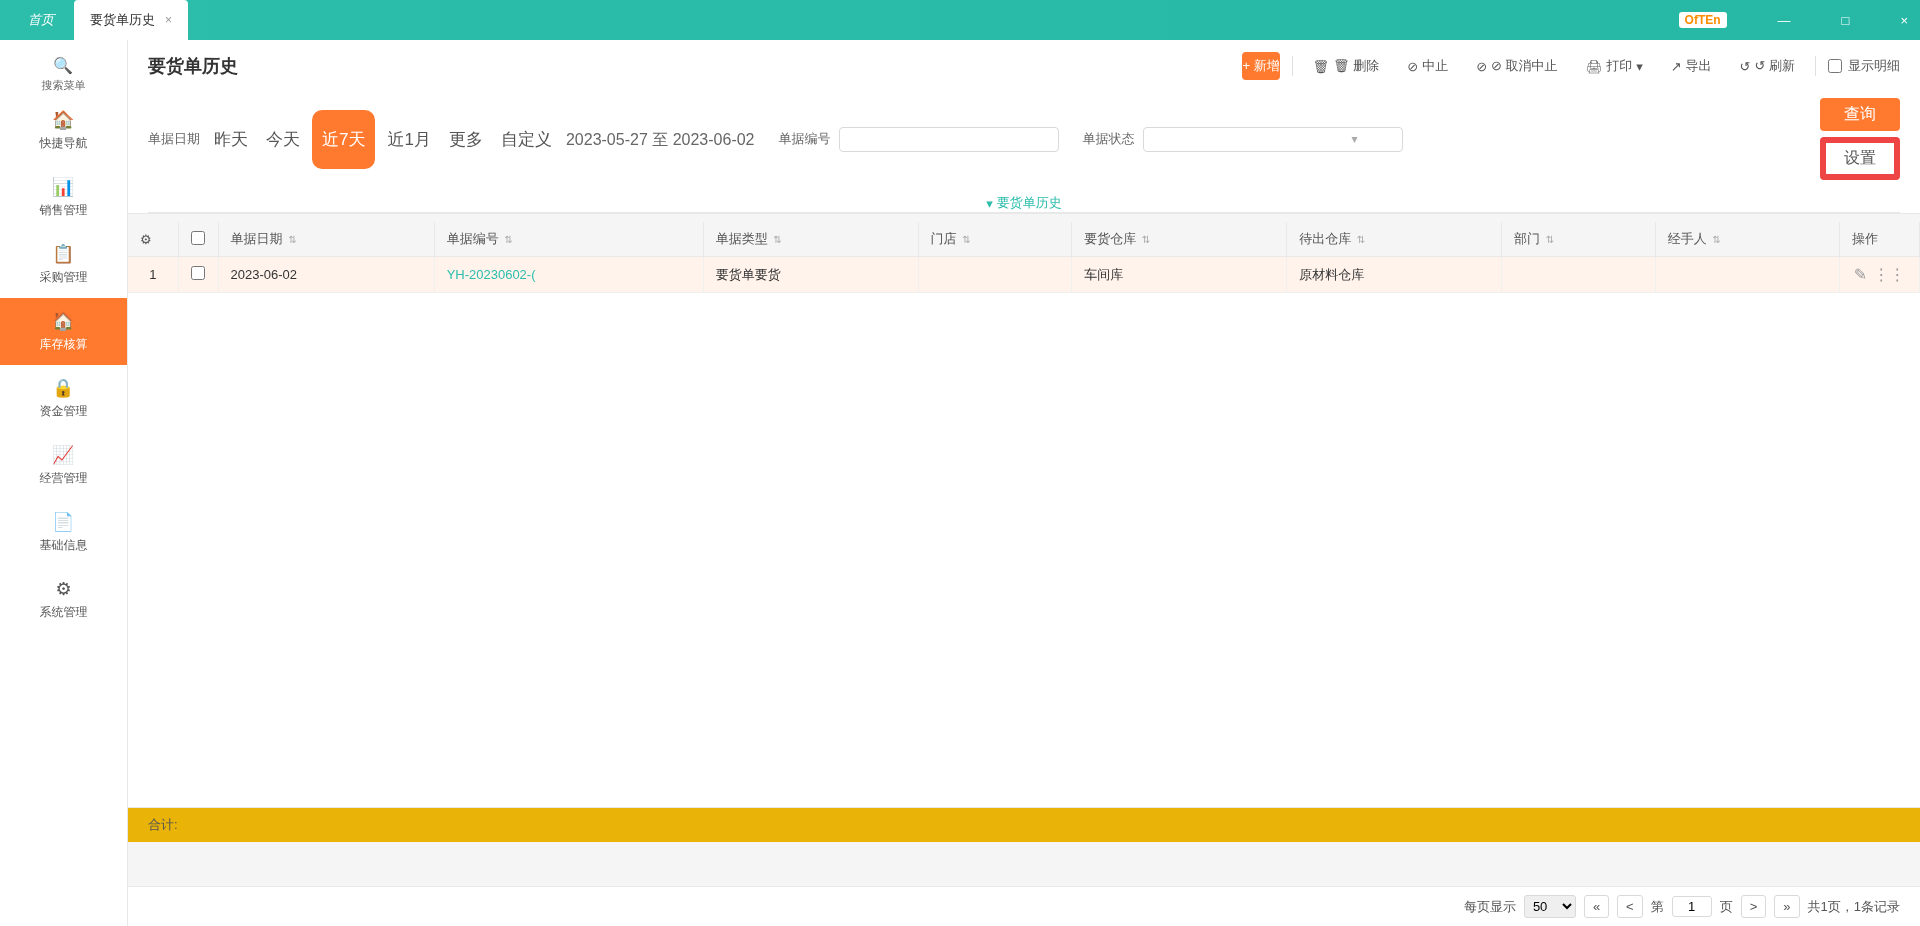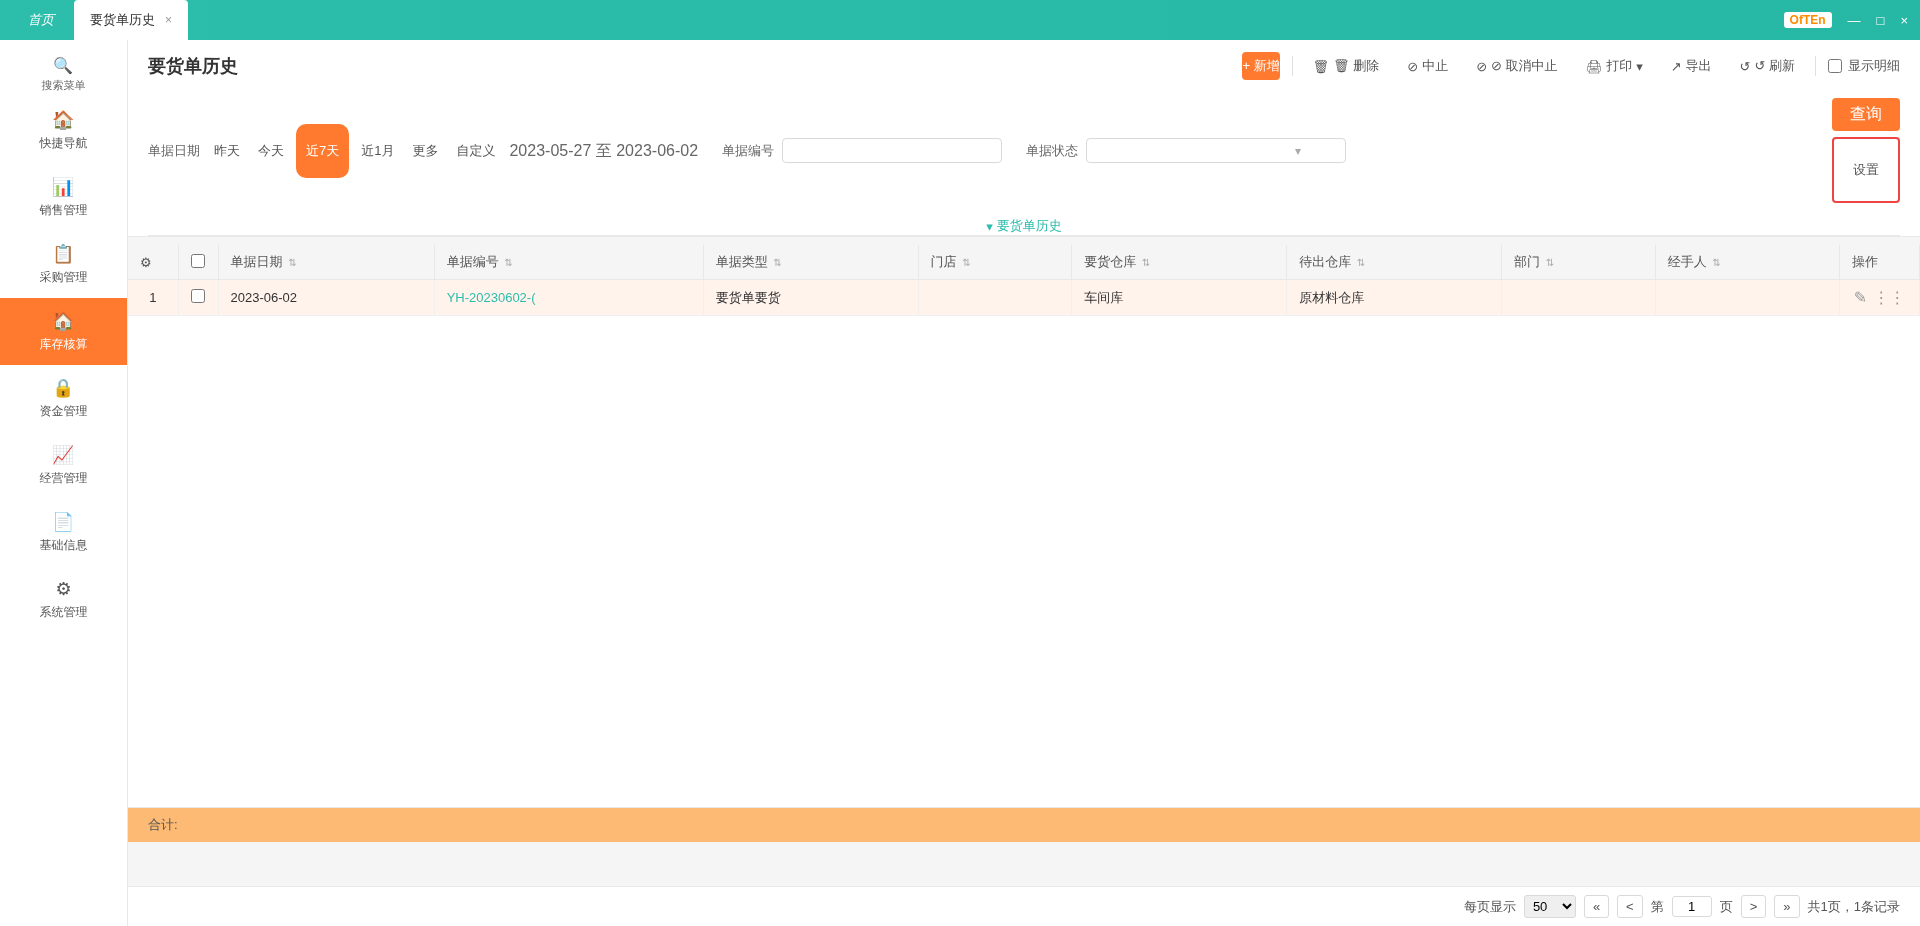--- a/index.html
+++ b/index.html
@@ -42,21 +42,21 @@
       position: absolute;
       right: 12px;
       top: 50%;
       transform: translateY(-50%);
       display: flex;
       align-items: center;
       gap: 16px;
       color: #fff;
       font-size: 13px;
     }
-    .top-bar-right span { cursor: pointer; }
+    .top-bar-right span { cursor: pointer; margin-left: 35px; }
     .often-badge {
       background: #fff;
       color: #ff8c00;
       border-radius: 3px;
       padding: 1px 6px;
       font-size: 12px;
       font-weight: bold;
     }
 
     
@@ -159,21 +159,21 @@
     }
     .filter-label { color: #666; font-size: 13px; white-space: nowrap; }
     .filter-date-options {
       display: flex;
       align-items: center;
       gap: 6px;
     }
     .date-option {
       cursor: pointer;
       color: #555;
-      font-size: 13px;
+      font-size: 17px;
       padding: 2px 6px;
       border-radius: 3px;
     }
     .date-option.active {
       background: #ff7a2f;
       color: #fff;
       border-radius: 10px;
       padding: 18px 10px;
     }
     .filter-date-range { color: #666; font-size: 16px; margin-top: 2px; }
@@ -209,25 +209,25 @@
       color: #fff;
       border: none;
       padding: 6px 18px;
       border-radius: 4px;
       cursor: pointer;
       font-size: 16px;
     }
     .btn-settings {
       background: #fff;
       color: #555;
-      border: 2px solid #ef4444;
-      padding: 22px 18px;
+      border: 6px solid #ef4444;
+      padding: 5px 18px;
       border-radius: 4px;
       cursor: pointer;
-      font-size: 13px;
+      font-size: 16px;
     }
     .filter-actions {
       display: flex;
       flex-direction: column;
       gap: 6px;
       margin-left: auto;
     }
 
     
     .table-area {
@@ -266,21 +266,21 @@
     .data-table td a { color: #2dbdab; text-decoration: none; }
     .col-index { width: 50px; text-align: center; }
     .col-check { width: 40px; text-align: center; }
     .col-action { width: 80px; text-align: center; }
     .action-icons { display: flex; gap: 6px; justify-content: center; }
     .action-icon { cursor: pointer; color: #999; font-size: 16px; }
     .gear-th { width: 40px; text-align: center; cursor: pointer; color: #999; }
 
     
     .summary-footer {
-      background: #fdba74;
+      background: #eab308;
       padding: 8px 20px;
       border-top: 1px solid #e8e8e8;
       display: flex;
       align-items: center;
       font-size: 13px;
       color: #555;
     }
 
     
     .pagination {

